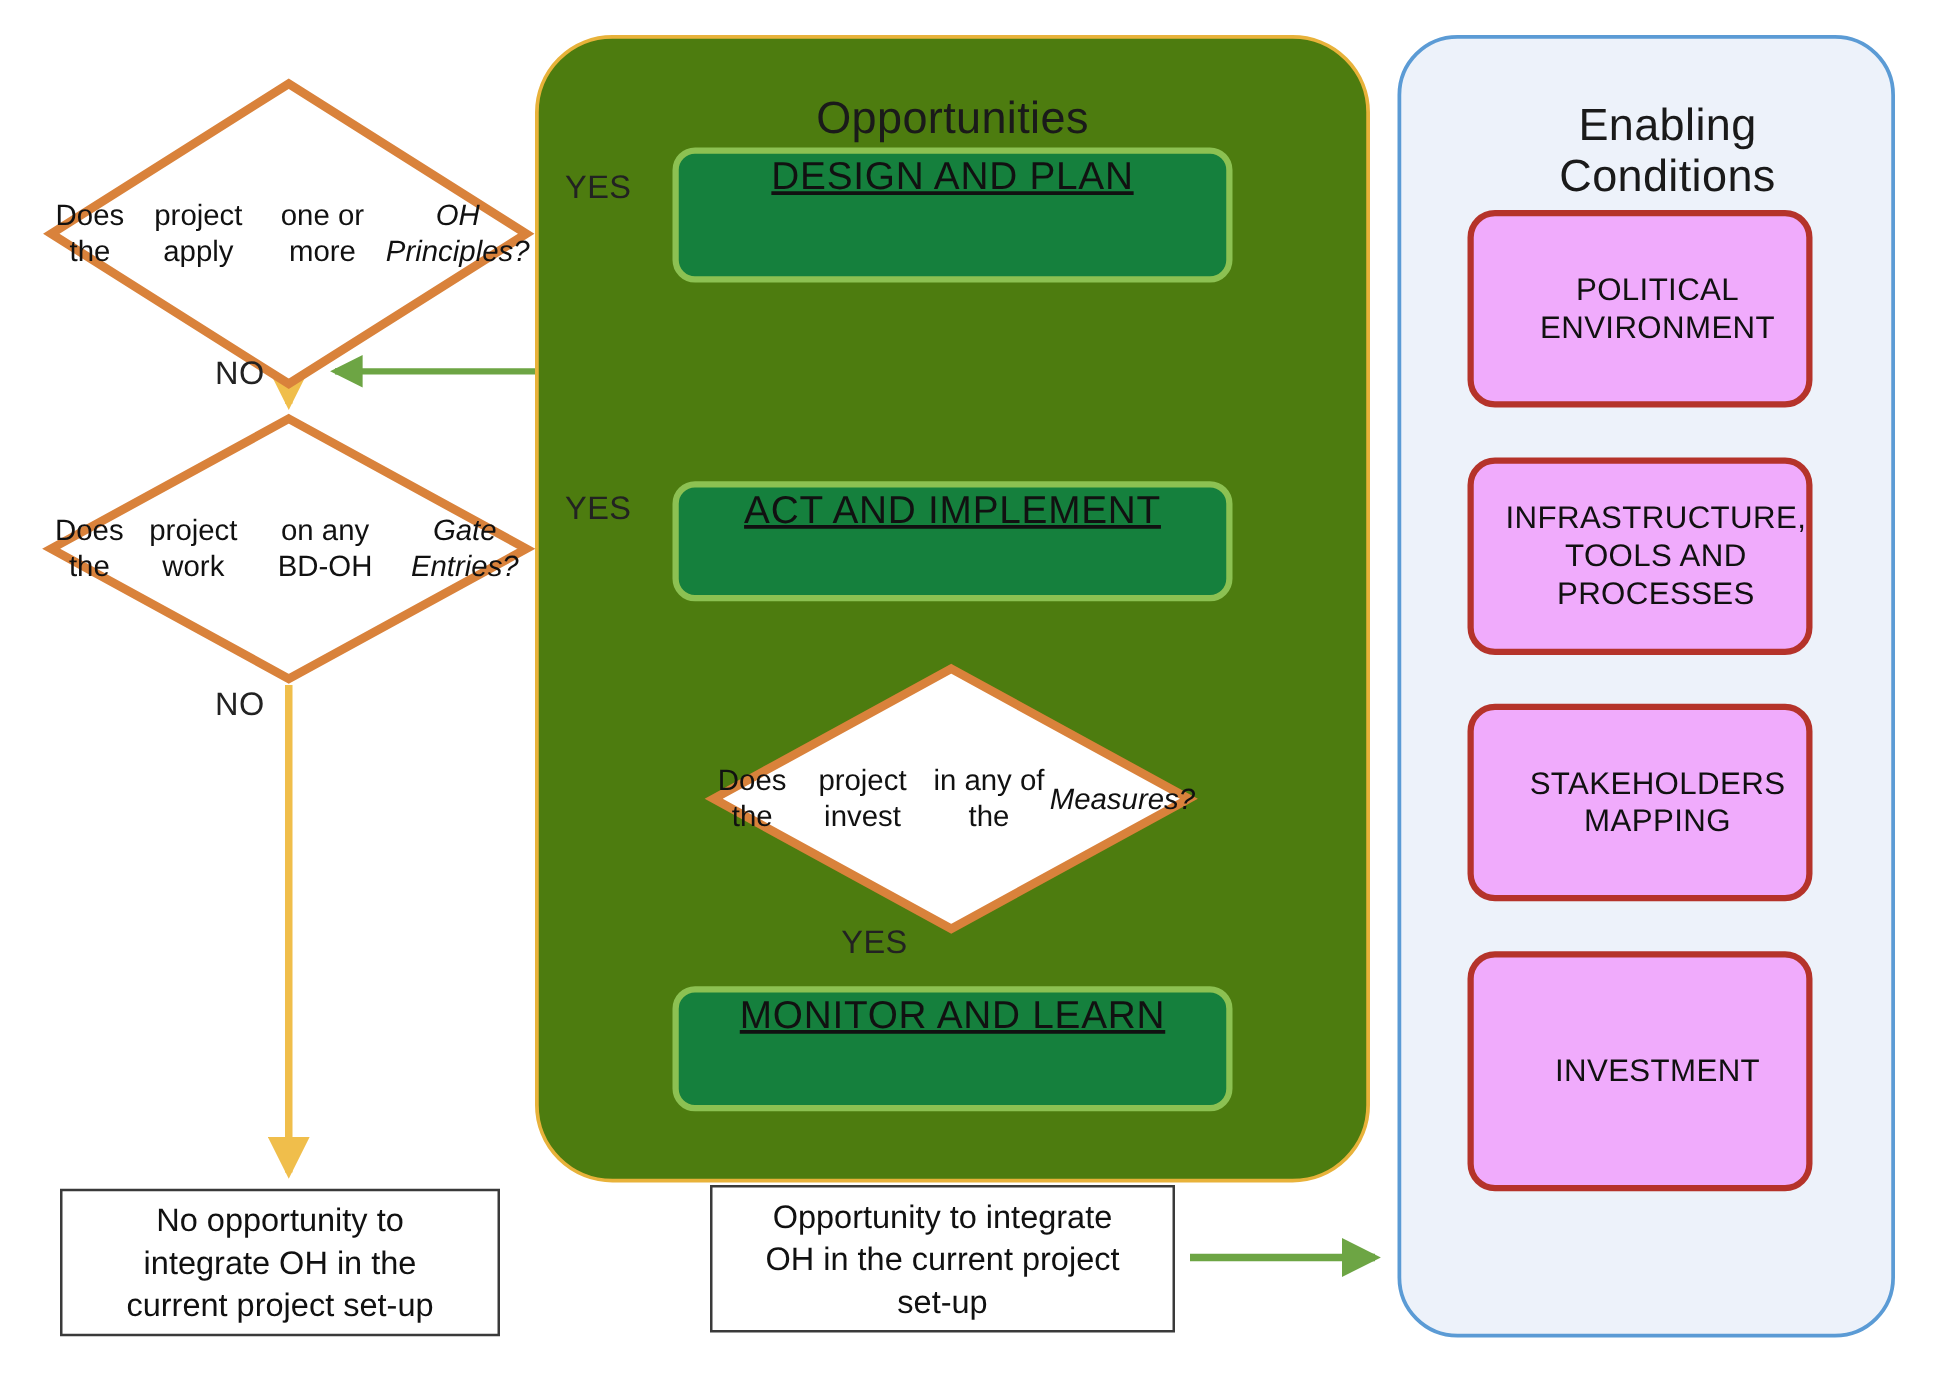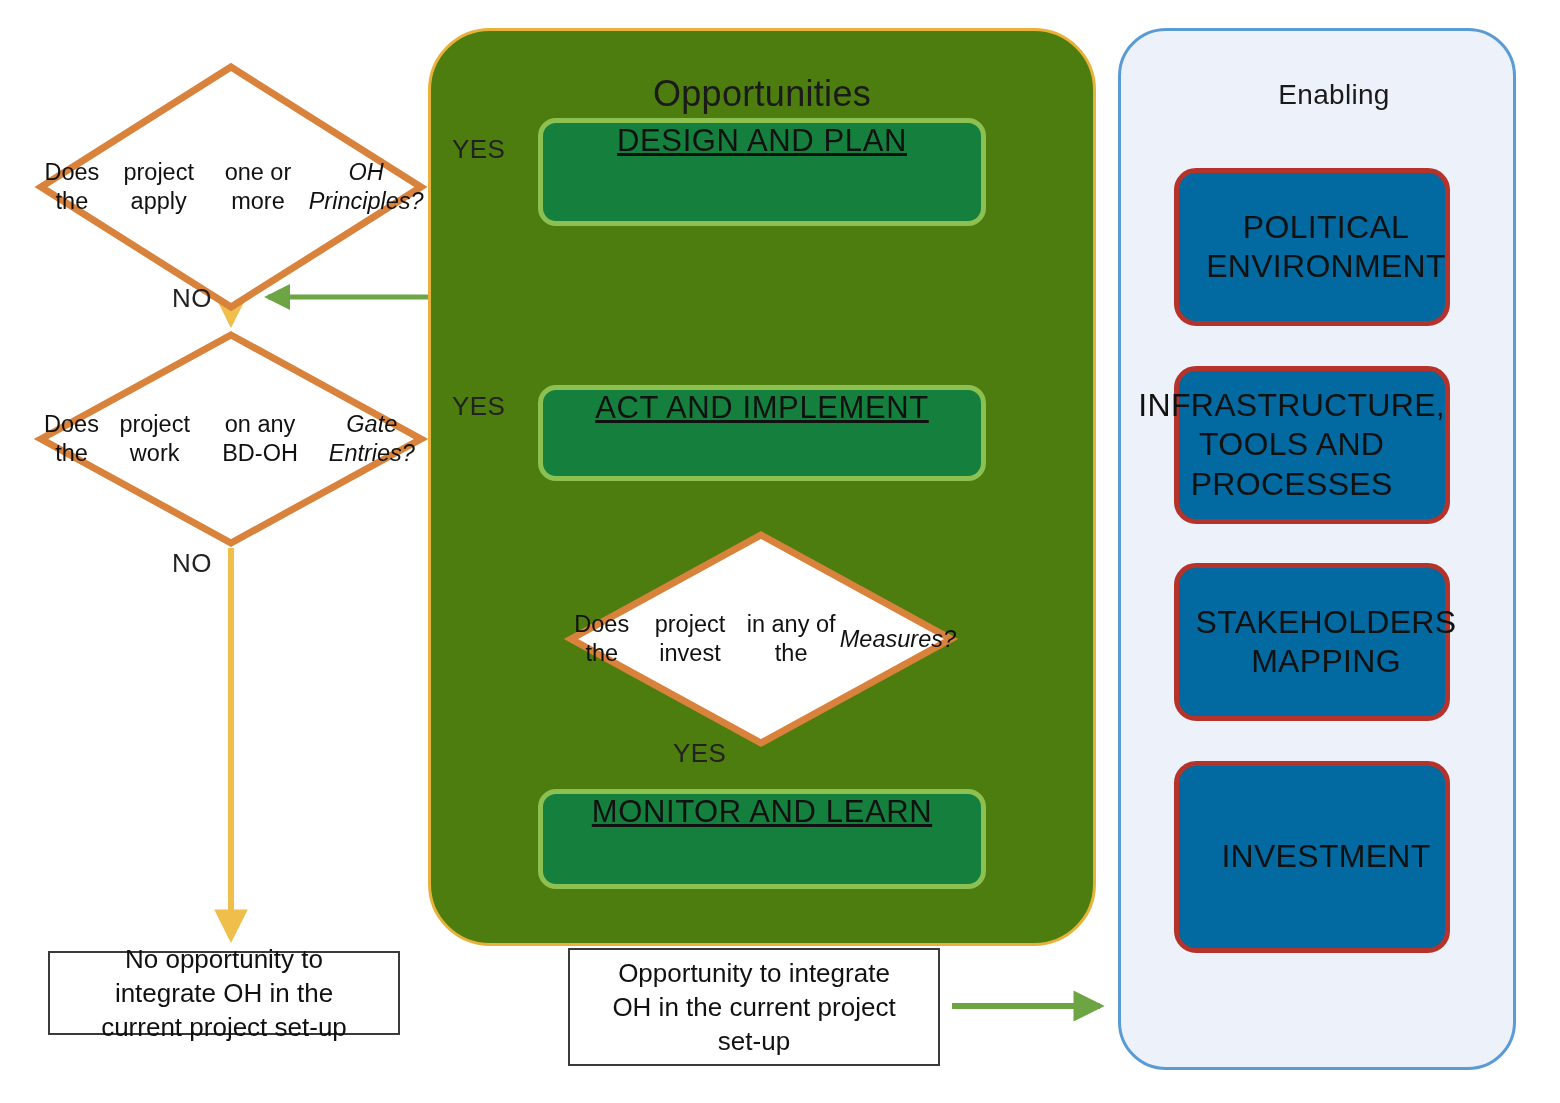--- a/index.html
+++ b/index.html
@@ -53,21 +53,21 @@
     font-weight: 400;
     line-height: 1.15;
     letter-spacing: 0.3px;
   }
   .panel-opportunities .panel-title {
     top: 42px;
     font-size: 36px;
   }
   .panel-enabling .panel-title {
     top: 48px;
-    font-size: 28px;
+    font-size: 36px;
     margin-left: 34px;
   }
 
   
   .process-box {
     position: absolute;
     box-sizing: border-box;
     background: #15803d;
     border: 5px solid #8CC152;
     border-radius: 18px;
@@ -108,28 +108,28 @@
   .diamond-label .em { font-style: italic; }
 
   .dm-principles { left: 36px;  top: 62px;  width: 390px; height: 250px; }
   .dm-gate       { left: 36px;  top: 330px; width: 390px; height: 218px; }
   .dm-measures   { left: 566px; top: 530px; width: 390px; height: 218px; }
 
   
   .cond-box {
     position: absolute;
     box-sizing: border-box;
-    background: #0369a1;
+    background: #f0abfc;
     border: 5px solid #B5332A;
     border-radius: 22px;
     display: flex;
     align-items: center;
     justify-content: center;
     text-align: center;
-    font-size: 32px;
+    font-size: 25px;
     line-height: 1.22;
     color: #111111;
     letter-spacing: 0.3px;
     padding-left: 28px;
   }
   .cb-1 { left: 1174px; top: 168px; width: 276px; height: 158px; }
   .cb-2 { left: 1174px; top: 366px; width: 276px; height: 158px; justify-content: flex-end; }
   .cb-3 { left: 1174px; top: 563px; width: 276px; height: 158px; }
   .cb-4 { left: 1174px; top: 761px; width: 276px; height: 192px; }
 
@@ -141,21 +141,21 @@
     border: 2px solid #3A3A3A;
     display: flex;
     align-items: center;
     justify-content: center;
     text-align: center;
     font-size: 26px;
     line-height: 1.32;
     color: #111111;
     font-family: "Liberation Sans Narrow", "Liberation Sans", sans-serif;
   }
-  .ob-no  { left: 48px;  top: 951px; width: 352px; height: 84px; }
+  .ob-no  { left: 48px;  top: 951px; width: 352px; height: 118px; }
   .ob-yes { left: 568px; top: 948px; width: 372px; height: 118px; }
 
   
   .edge-label {
     position: absolute;
     font-size: 26px;
     color: #222222;
     letter-spacing: 0.4px;
     white-space: nowrap;
   }
@@ -206,20 +206,21 @@
     <path d="M 952 1006 L 1100 1006" stroke="#6DA544" stroke-width="6" fill="none" marker-end="url(#arrow-green)"></path>
   </svg>
 
   <div class="panel panel-opportunities">
     <div class="panel-title">Opportunities</div>
   </div>
 
   <div class="panel panel-enabling">
     <div class="panel-title">
       <div>Enabling</div>
+      <div>Conditions</div>
     </div>
   </div>
 
   <div class="process-box pb-design">
     <span>DESIGN AND PLAN</span>
   </div>
   <div class="process-box pb-act">
     <span>ACT AND IMPLEMENT</span>
   </div>
   <div class="process-box pb-monitor">

